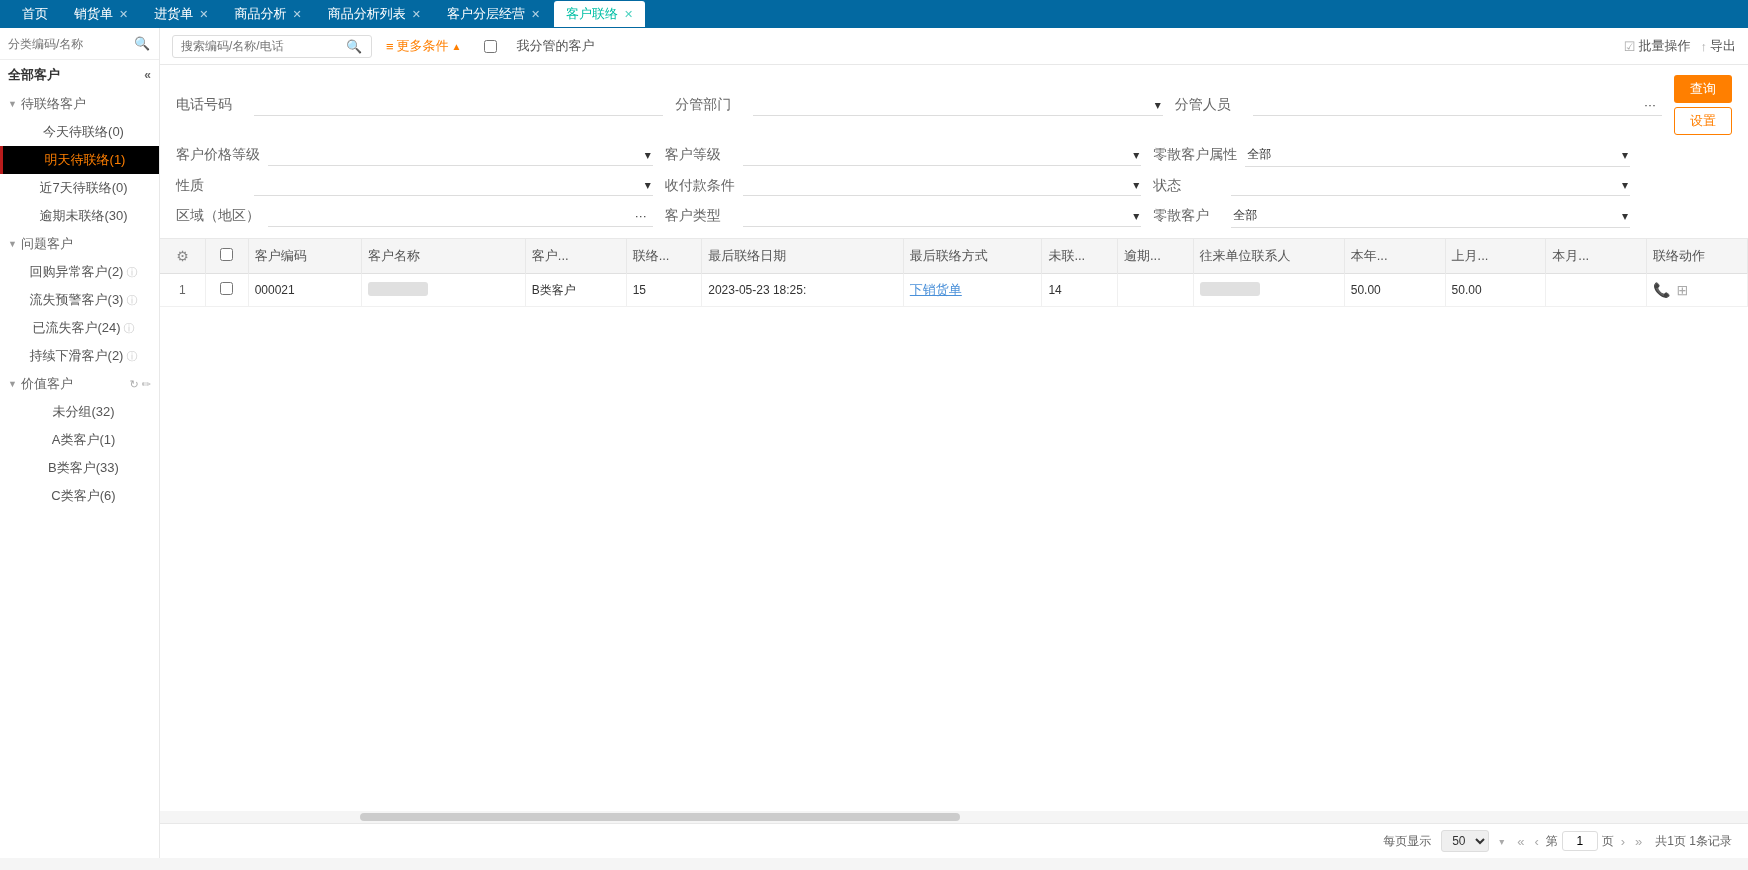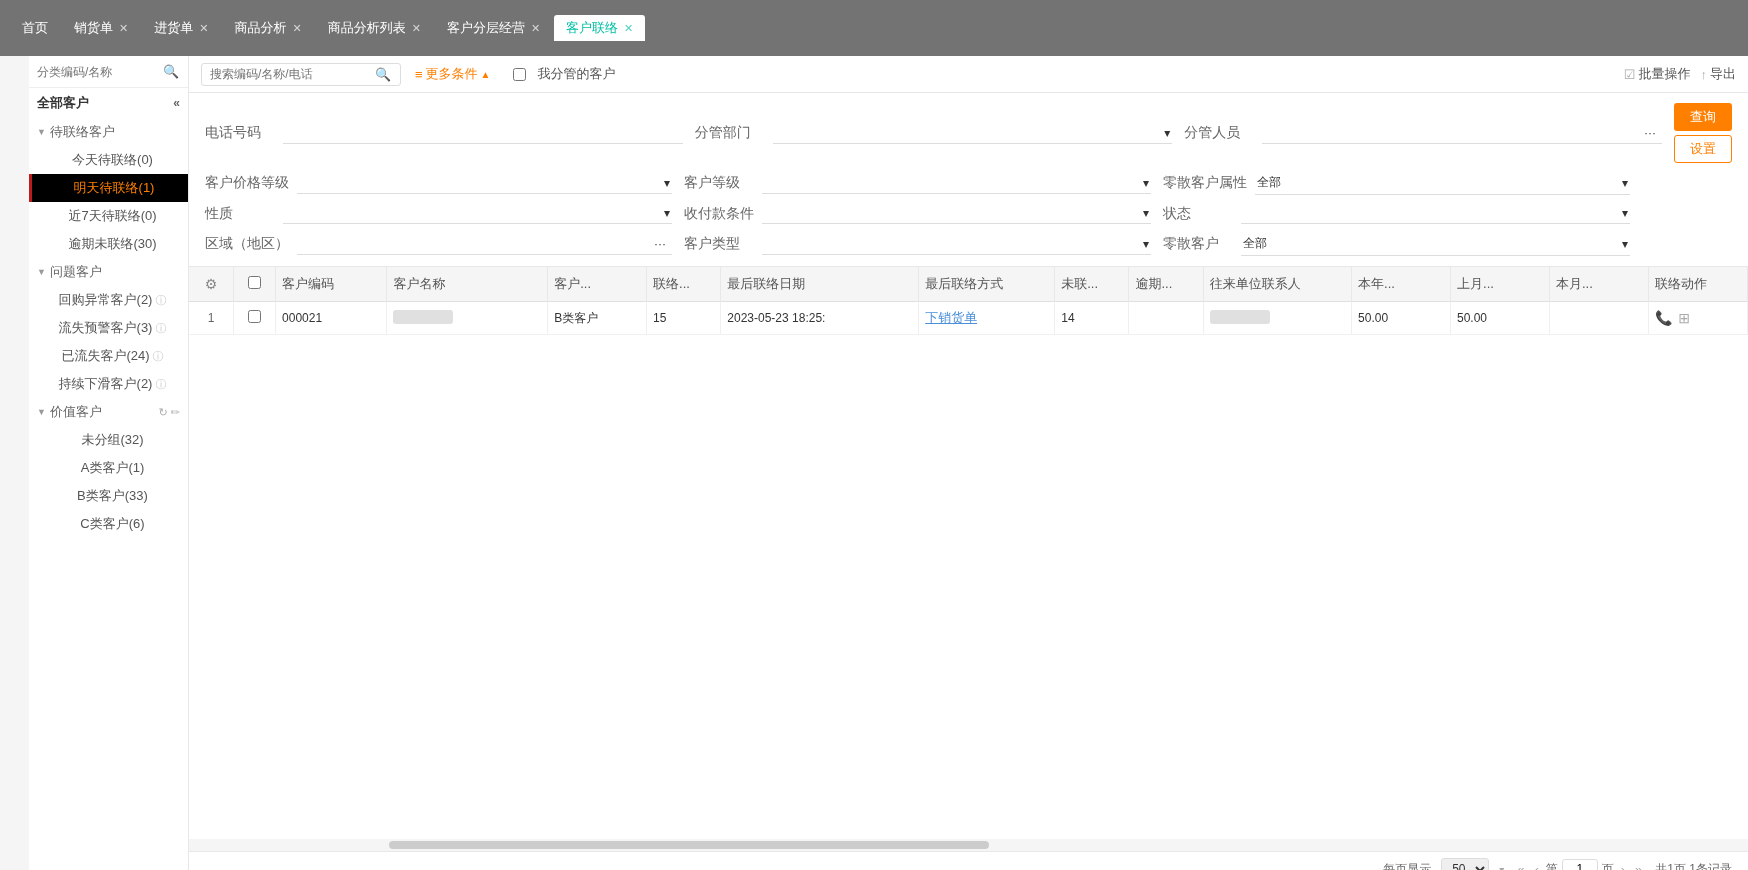--- a/index.html
+++ b/index.html
@@ -1,21 +1,21 @@
 <!DOCTYPE html>
 <html><head>
   <meta charset="utf-8">
   <style>
     * { box-sizing: border-box; margin: 0; padding: 0; font-family: 'Microsoft YaHei', Arial, sans-serif; font-size: 13px; }
     body { background: #f5f5f5; overflow: hidden; }
 
     
     .top-nav {
-      background: #737373;
-      height: 56px;
+      background: #0369a1;
+      height: 28px;
       display: flex;
       align-items: center;
       padding: 0 10px;
       gap: 2px;
     }
     .nav-item {
       color: #fff;
       padding: 4px 12px;
       cursor: pointer;
       border-radius: 3px;
@@ -25,21 +25,20 @@
       align-items: center;
       gap: 4px;
     }
     .nav-item.active { background: #fff; color: #00bfa5; border-radius: 3px 3px 0 0; }
     .nav-close { font-size: 11px; opacity: 0.7; margin-left: 2px; }
 
     
     .main-layout {
       display: flex;
       height: calc(100vh - 40px);
-      margin-left: 29px;
     }
 
     
     .sidebar {
       width: 160px;
       background: #fff;
       border-right: 1px solid #e8e8e8;
       overflow-y: auto;
       flex-shrink: 0;
     }
@@ -132,21 +131,21 @@
       align-items: center;
       gap: 3px;
       color: #ff7f00;
       cursor: pointer;
       font-size: 12px;
       padding: 3px 6px;
     }
     .filter-checkbox {
       display: flex;
       align-items: center;
-      gap: 12px;
+      gap: 20px;
       font-size: 12px;
       color: #555;
       padding-left: 8px;
     }
     .filter-right {
       margin-left: auto;
       display: flex;
       align-items: center;
       gap: 10px;
     }

